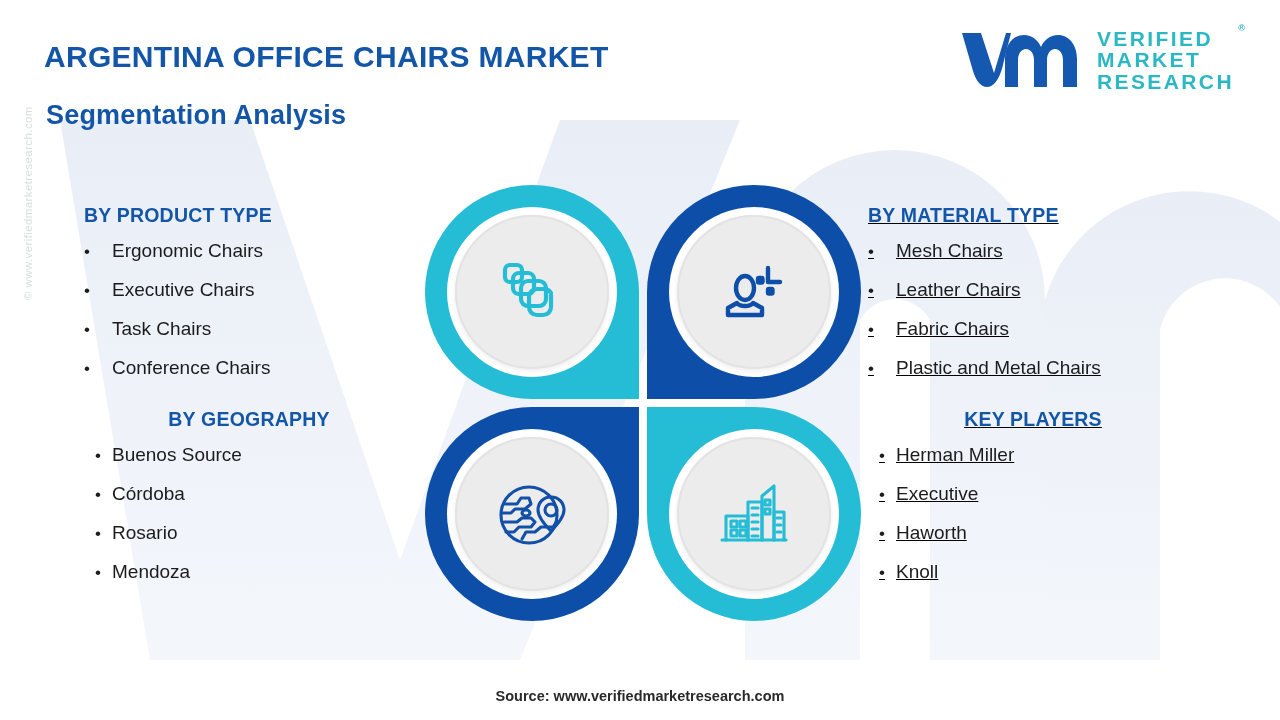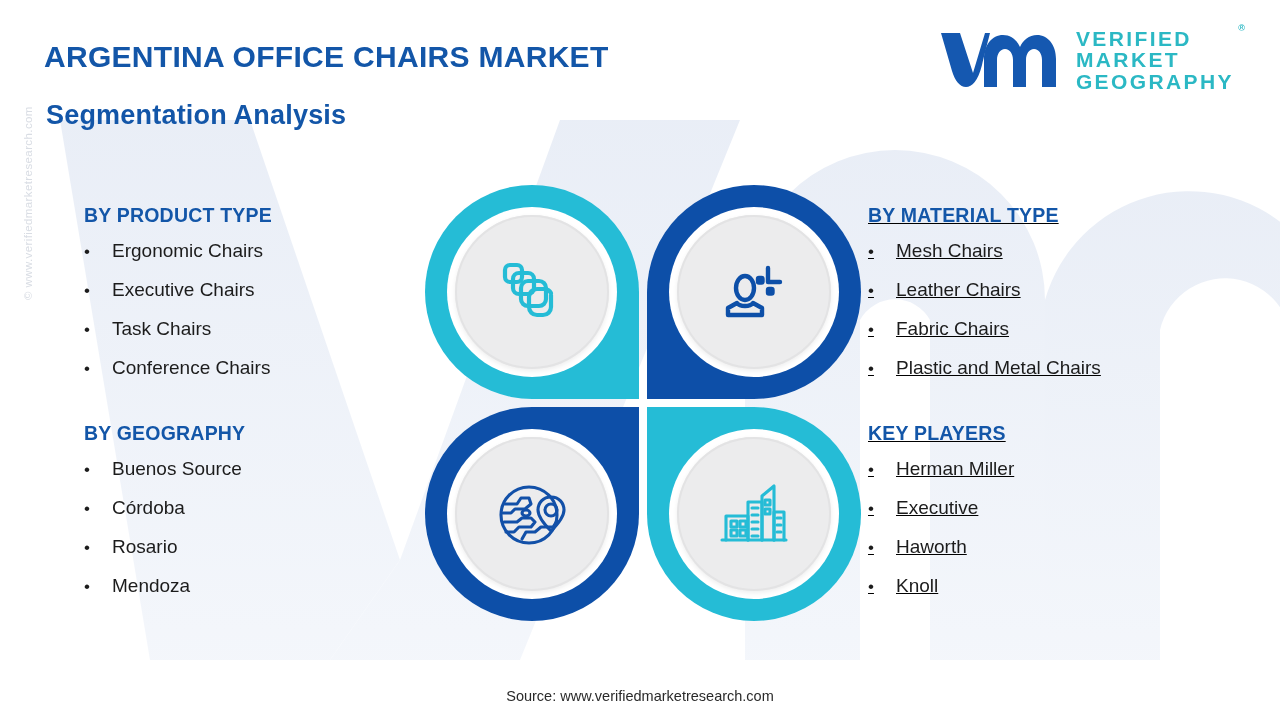--- a/index.html
+++ b/index.html
@@ -97,21 +97,21 @@
   
   .column {
     position: absolute;
     z-index: 2;
     width: 330px;
   }
   #col-left  { left: 84px; top: 204px; }
   #col-right { left: 868px; top: 204px; text-decoration: underline; }
 
   .group { margin-bottom: 8px; }
-  .group + .group { margin-top: 44px; }
+  .group + .group { margin-top: 30px; text-align: center; }
 
   .group-heading {
     font-size: 19.5px;
     font-weight: bold;
     color: #1356a8;
     letter-spacing: 0.2px;
     margin-bottom: 13px;
   }
 
   ul.group-list { list-style: none; }
@@ -186,20 +186,21 @@
 
   
   #footer-source {
     position: absolute;
     left: 0; right: 0;
     top: 688px;
     text-align: center;
     font-size: 14.5px;
     color: #2a2a2a;
     z-index: 2;
+    font-weight: bold;
   }
 </style>
 </head>
 <body>
 
 <svg id="bg-watermark" viewBox="0 0 1280 720" preserveAspectRatio="none">
   <defs>
     <linearGradient id="wmgrad" x1="0" y1="0" x2="0" y2="1">
       <stop offset="0%" stop-color="#e8edf6"></stop>
       <stop offset="100%" stop-color="#f3f6fb"></stop>
@@ -231,21 +232,21 @@
                C 22 58 17 52 14 42 Z" fill="#1558b0"></path>
       <path d="M 46 58 L 46 30 C 46 16 54 6 65 6 C 73 6 79 11 82 18
                C 85 11 91 6 99 6 C 110 6 118 16 118 30 L 118 58
                L 104 58 L 104 31 C 104 25 101 20 96 20 C 91 20 88 25 88 31
                L 88 58 L 75 58 L 75 31 C 75 25 72 20 67 20
                C 62 20 59 25 59 31 L 59 58 Z" fill="#1558b0"></path>
     </svg>
     <div id="logo-words">
       <div>VERIFIED</div>
       <div>MARKET</div>
-      <div>GEOGRAPHY</div>
+      <div>RESEARCH</div>
       <span class="reg">®</span>
     </div>
   </div>
 </div>
 
 <div class="column" id="col-left">
 
   <div class="group">
     <div class="group-heading">BY PRODUCT TYPE</div>
     <ul class="group-list">

